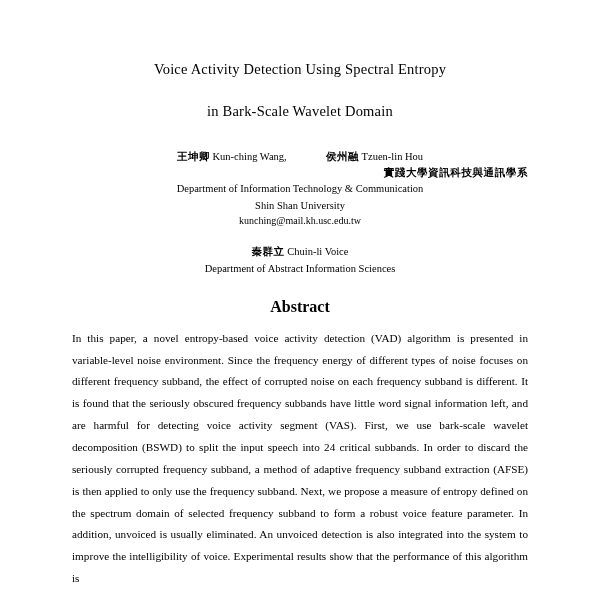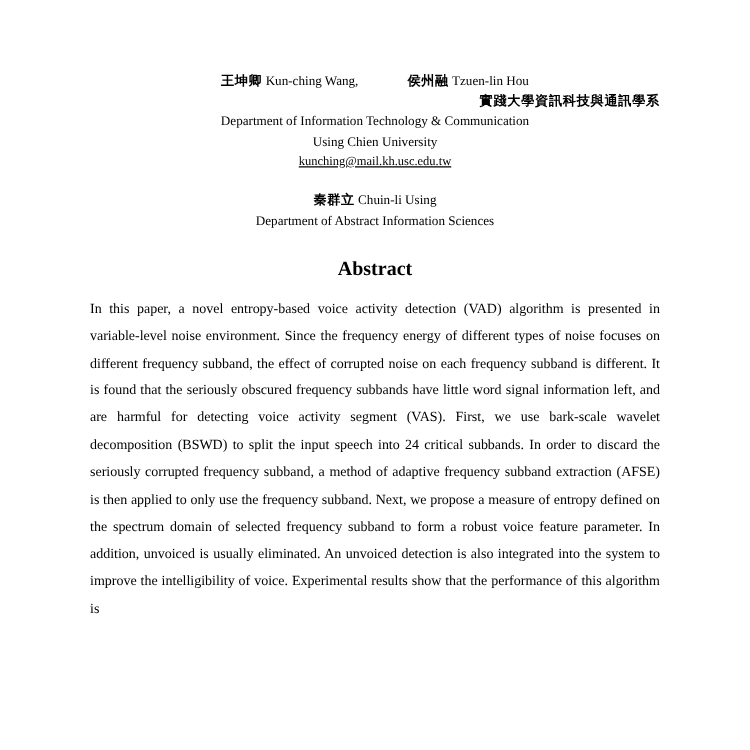--- a/index.html
+++ b/index.html
@@ -67,21 +67,20 @@
     width: 34px;
   }
   .affil {
     margin: 1px 0;
     font-size: 10.5px;
     text-align: center;
   }
   .email {
     margin: 1px 0 0 0;
     font-size: 10px;
-    text-decoration: underline;
   }
   .author-group-2 {
     margin-top: 16px;
   }
   .abstract-head {
     text-align: center;
     font-weight: bold;
     font-size: 16px;
     margin: 22px 0 12px 0;
   }
@@ -91,41 +90,45 @@
     font-size: 11.2px;
     line-height: 1.95;
     hyphens: none;
   }
 </style>
 </head>
 <body>
 
 <div class="page">
 
+  <div class="title">
+    <div class="title-line">Voice Activity Detection Using Spectral Entropy</div>
+    <div class="title-line second">in Bark-Scale Wavelet Domain</div>
+  </div>
 
   <div class="authors-block">
 
     <div class="author-group-1">
       <div class="author-row">
         <span class="cjk">王坤卿</span>
         <span class="rom">Kun-ching Wang,</span>
         <span class="gap-name"></span>
         <span class="cjk">侯州融</span>
         <span class="rom">Tzuen-lin Hou</span>
       </div>
       <div class="cjk-line">實踐大學資訊科技與通訊學系</div>
       <div class="affil">Department of Information Technology &amp; Communication</div>
-      <div class="affil">Using Chien University</div>
+      <div class="affil">Shin Shan University</div>
       <div class="email">kunching@mail.kh.usc.edu.tw</div>
     </div>
 
     <div class="author-group-2">
       <div class="author-row">
         <span class="cjk">秦群立</span>
-        <span class="rom">Chuin-li Using</span>
+        <span class="rom">Chuin-li Voice</span>
       </div>
       <div class="affil">Department of Abstract Information Sciences</div>
     </div>
 
   </div>
 
   <div class="abstract-head">Abstract</div>
   <div class="abstract-body">In this paper, a novel entropy-based voice activity detection (VAD) algorithm is presented in variable-level noise environment. Since the frequency energy of different types of noise focuses on different frequency subband, the effect of corrupted noise on each frequency subband is different. It is found that the seriously obscured frequency subbands have little word signal information left, and are harmful for detecting voice activity segment (VAS). First, we use bark-scale wavelet decomposition (BSWD) to split the input speech into 24 critical subbands. In order to discard the seriously corrupted frequency subband, a method of adaptive frequency subband extraction (AFSE) is then applied to only use the frequency subband. Next, we propose a measure of entropy defined on the spectrum domain of selected frequency subband to form a robust voice feature parameter. In addition, unvoiced is usually eliminated. An unvoiced detection is also integrated into the system to improve the intelligibility of voice. Experimental results show that the performance of this algorithm is</div>
 
 </div>

